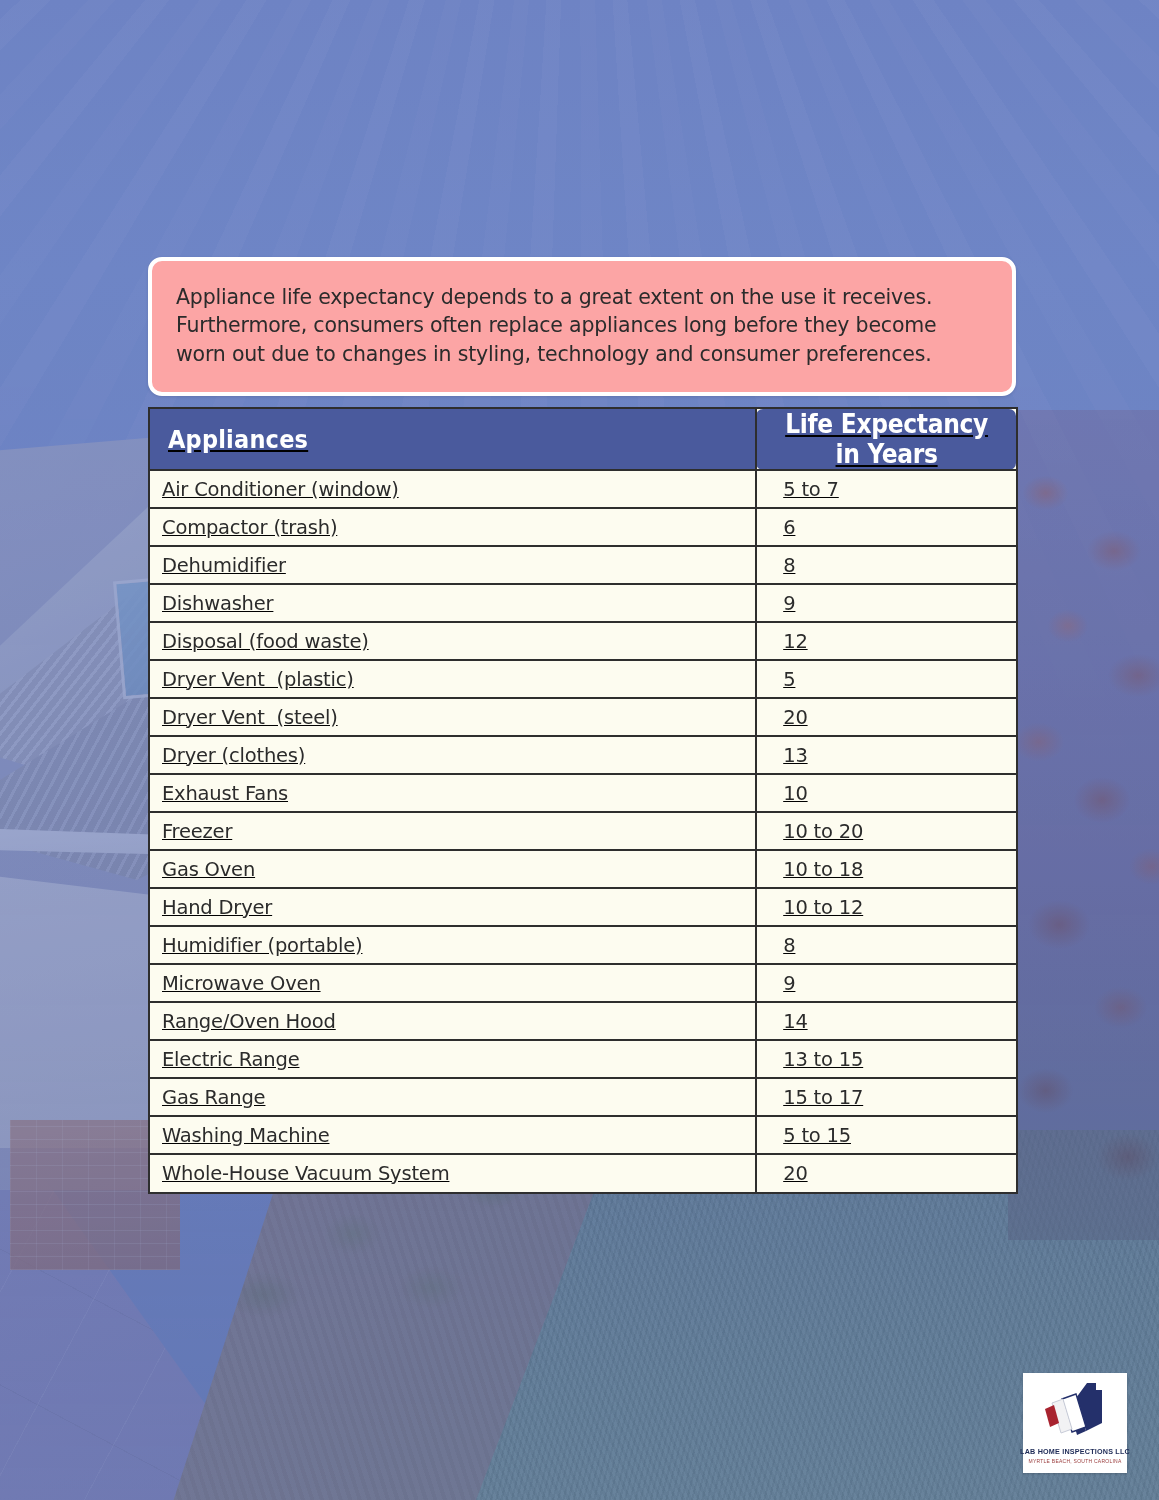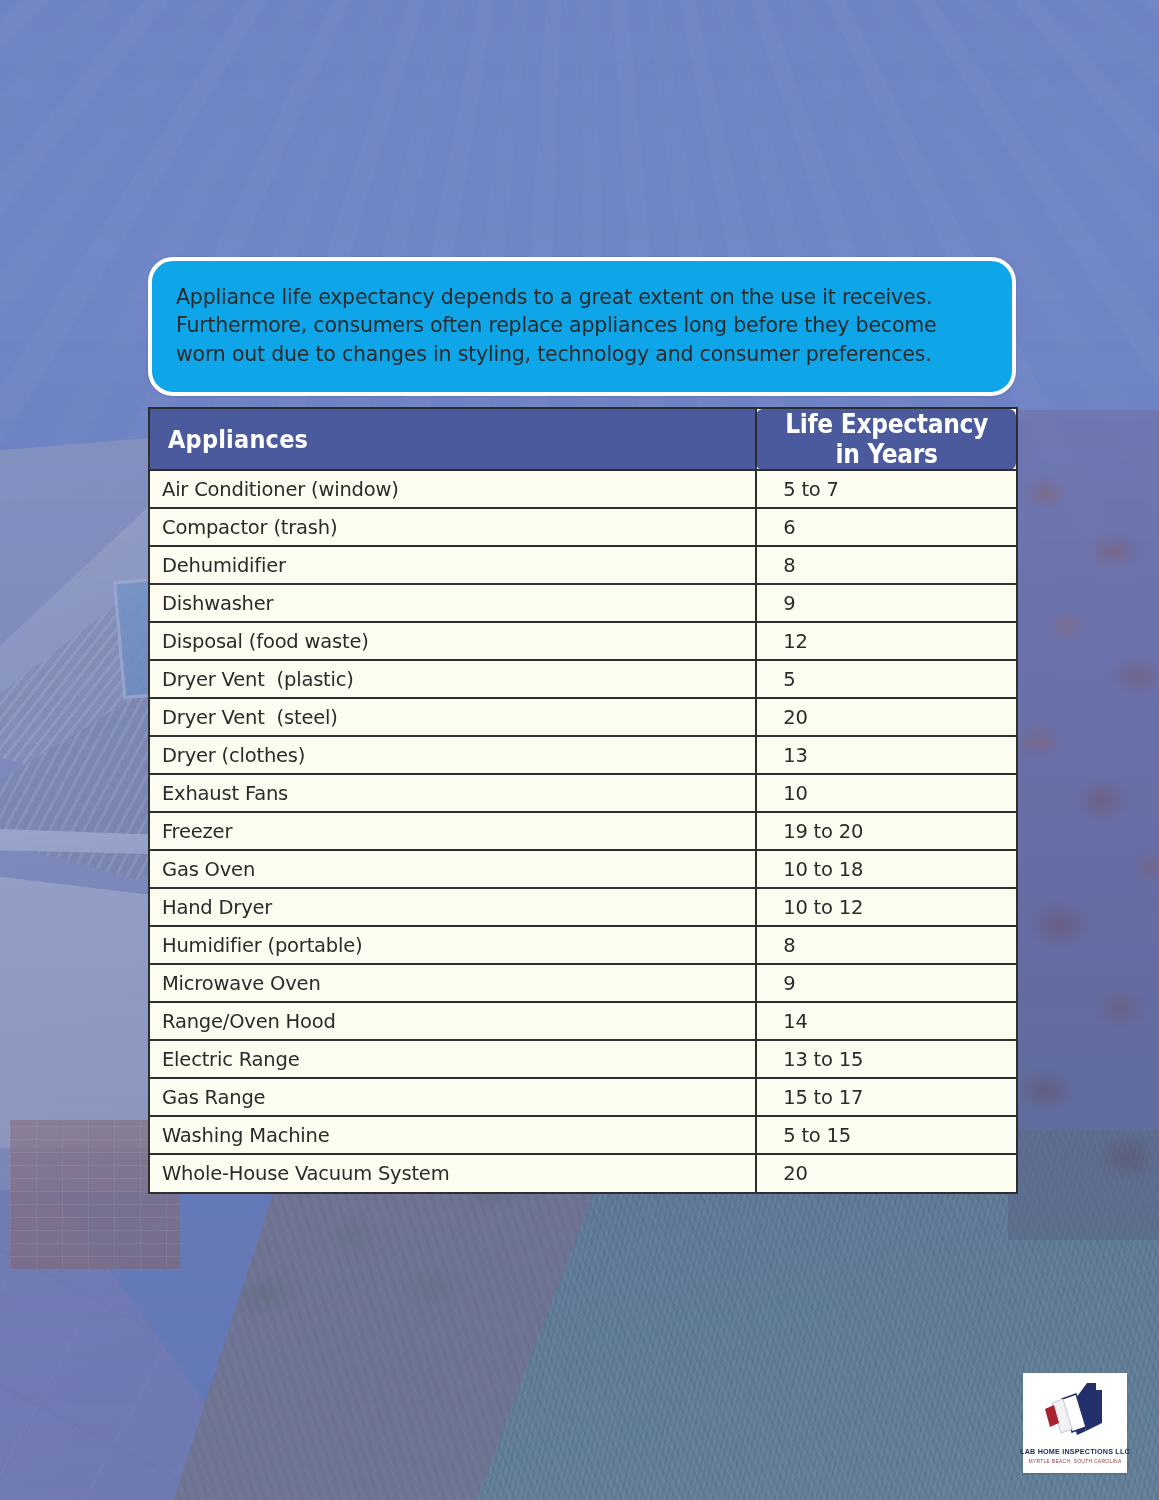--- a/index.html
+++ b/index.html
@@ -180,23 +180,23 @@
     background: rgba(126,146,206,0.26);
   }
 
   
   .intro-box {
     position: absolute;
     left: 148px;
     top: 257px;
     width: 868px;
     box-sizing: border-box;
-    background: #0ea5e9;
+    background: #fca5a5;
     border: 4px solid #ffffff;
-    border-radius: 25px;
+    border-radius: 14px;
     padding: 22px 26px 24px 24px;
     box-shadow: 0 1px 3px rgba(40,50,90,0.18);
   }
   .intro-text {
     margin: 0;
     font-size: 20.5px;
     line-height: 1.38;
     color: #2b2b2b;
     font-family: "DejaVu Sans", sans-serif;
     letter-spacing: -0.2px;
@@ -204,20 +204,21 @@
 
   
   .table-wrap {
     position: absolute;
     left: 148px;
     top: 407px;
     width: 870px;
     border: 2px solid #2e2e2e;
     box-sizing: border-box;
     background: #fdfcf0;
+    text-decoration: underline;
   }
   table.life-table {
     width: 100%;
     border-collapse: collapse;
     table-layout: fixed;
   }
   table.life-table col.c-name { width: 70%; }
   table.life-table col.c-years { width: 30%; }
 
   thead th {
@@ -372,21 +373,21 @@
           <tr>
             <td class="td-name">Dryer (clothes)</td>
             <td class="td-years">13</td>
           </tr>
           <tr>
             <td class="td-name">Exhaust Fans</td>
             <td class="td-years">10</td>
           </tr>
           <tr>
             <td class="td-name">Freezer</td>
-            <td class="td-years">19 to 20</td>
+            <td class="td-years">10 to 20</td>
           </tr>
           <tr>
             <td class="td-name">Gas Oven</td>
             <td class="td-years">10 to 18</td>
           </tr>
           <tr>
             <td class="td-name">Hand Dryer</td>
             <td class="td-years">10 to 12</td>
           </tr>
           <tr>

